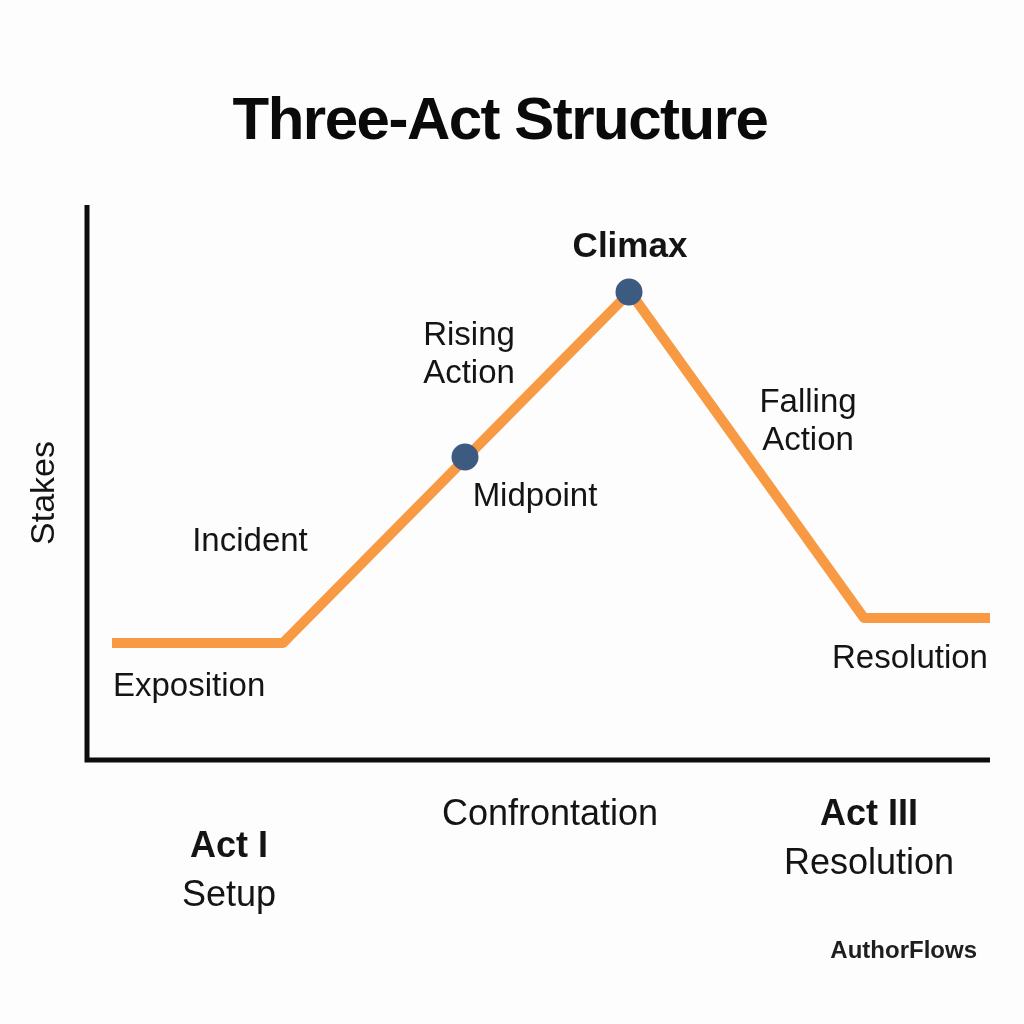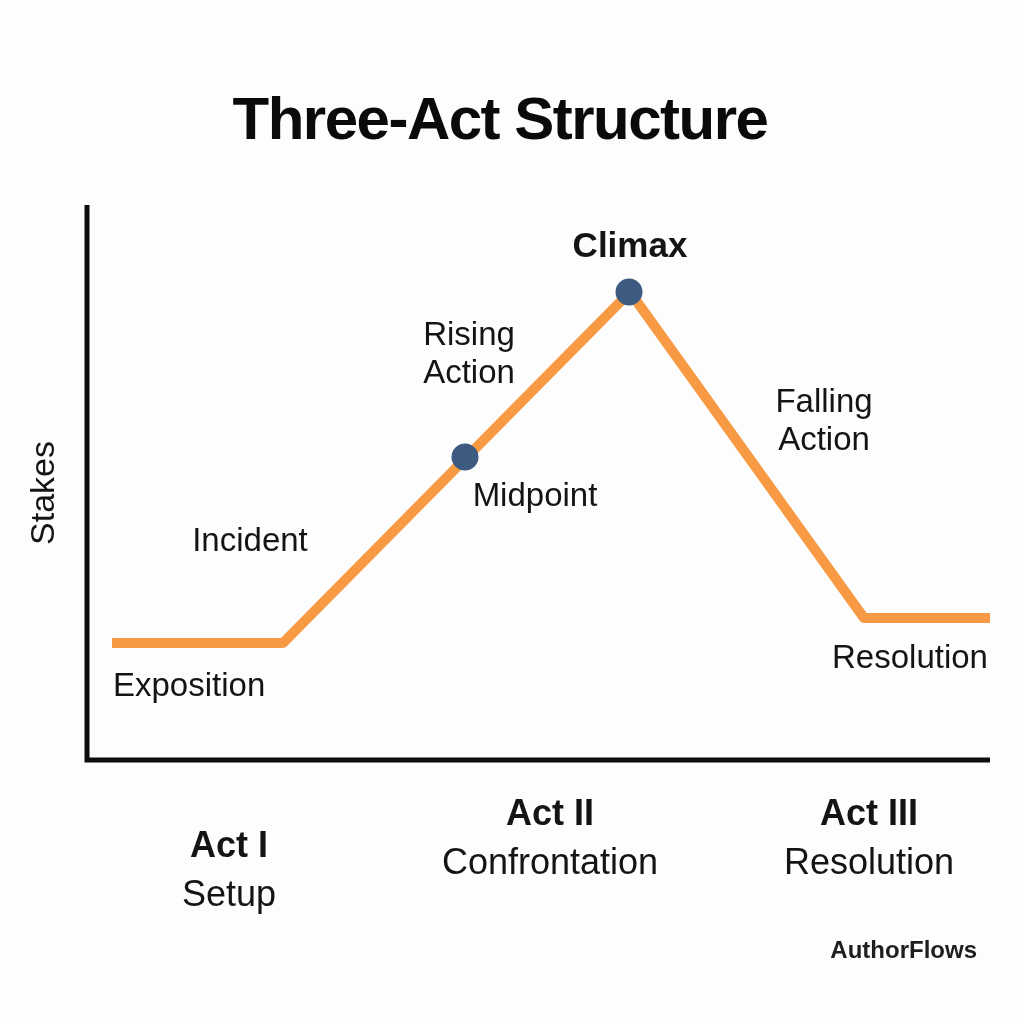--- a/index.html
+++ b/index.html
@@ -27,21 +27,21 @@
     font-size:34px;white-space:nowrap;
   }
   .annot{position:absolute;font-size:33px;line-height:1.16;white-space:nowrap;}
   .annot.centered{transform:translateX(-50%);text-align:center;}
   .annot.bold{font-weight:700;font-size:35px;}
   .exposition{left:113px;top:666px;}
   .inciting{left:250px;top:521px;}
   .rising{left:469px;top:315px;}
   .midpoint{left:535px;top:476px;}
   .climax{left:630px;top:225px;}
-  .falling{left:808px;top:382px;margin-left:16px;}
+  .falling{left:808px;top:382px;}
   .resolution-annot{left:910px;top:638px;}
   .act{
     position:absolute;top:793px;transform:translateX(-50%);
     text-align:center;white-space:nowrap;
   }
   .act .act-name{font-size:36px;font-weight:700;line-height:1.1;margin-bottom:9px;}
   .act .act-sub{font-size:36px;line-height:1.1;}
   .act-1{left:229px;margin-top:32px;}
   .act-2{left:550px;}
   .act-3{left:869px;}
@@ -87,21 +87,20 @@
   </div>
 
   <div class="annot centered resolution-annot">Resolution</div>
 
   <div class="act act-1">
     <div class="act-name">Act I</div>
     <div class="act-sub">Setup</div>
   </div>
 
   <div class="act act-2">
-    <div class="act-name">Act II</div>
     <div class="act-sub">Confrontation</div>
   </div>
 
   <div class="act act-3">
     <div class="act-name">Act III</div>
     <div class="act-sub">Resolution</div>
   </div>
 
   <div class="brand">AuthorFlows</div>
 

